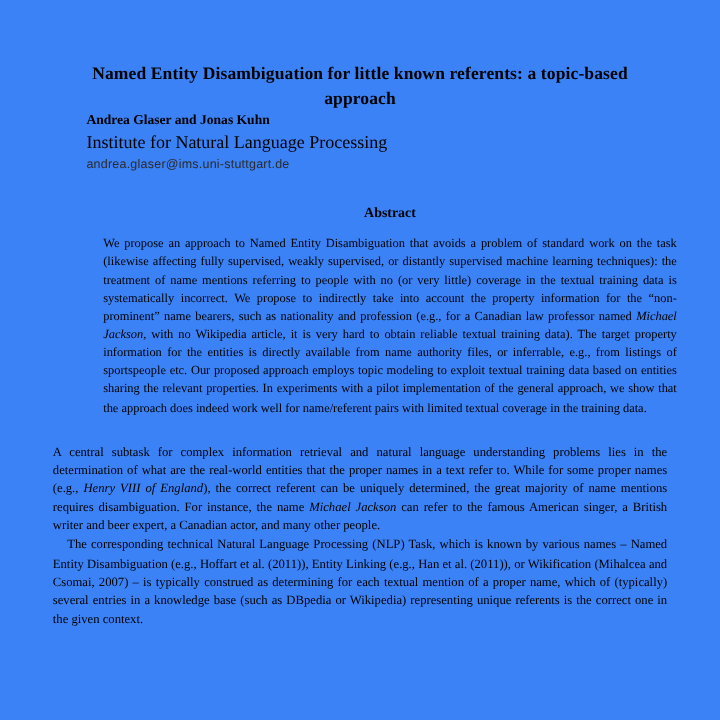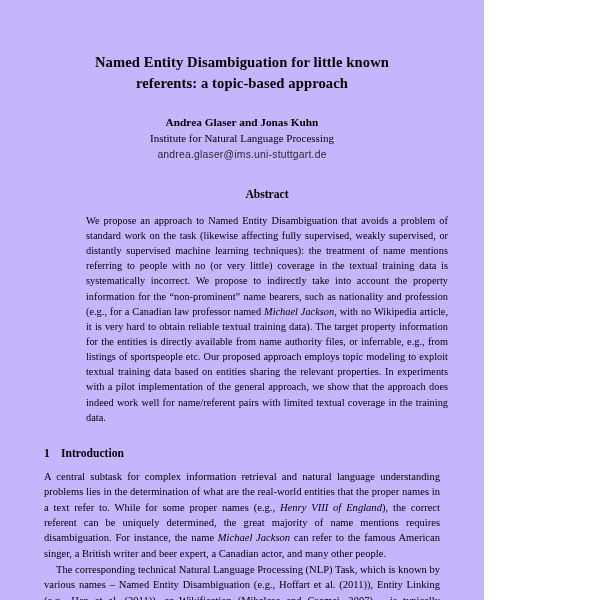--- a/index.html
+++ b/index.html
@@ -10,52 +10,50 @@
   body {
     width: 600px;
     height: 600px;
     overflow: hidden;
     font-family: "Liberation Serif", "DejaVu Serif", serif;
     color: #000000;
     -webkit-font-smoothing: antialiased;
   }
   .page {
     position: relative;
-    width: 484px;
+    width: 600px;
     height: 600px;
     box-sizing: border-box;
     padding: 0;
-    background: #c4b5fd;
+    background: #3b82f6;
   }
 
   
   .title-block {
     padding: 52px 72px 0 72px;
   }
   .paper-title {
     font-size: 14.6px;
     font-weight: bold;
     line-height: 1.42;
     text-align: center;
     letter-spacing: 0.1px;
     margin: 0;
   }
 
   
   .author-block {
-    margin-top: 22px;
-    text-align: center;
     line-height: 1.36;
   }
   .author-names {
     font-size: 11.3px;
     font-weight: bold;
   }
   .affiliation {
-    font-size: 11px;
+    font-size: 15px;
   }
   .email {
     font-family: Liberation Sans, sans-serif;
     font-size: 10.4px;
     letter-spacing: 0.2px;
     margin-top: 2px;
     color: #2b2b2b;
   }
 
   
@@ -121,21 +119,20 @@
       <div class="email">andrea.glaser@ims.uni-stuttgart.de</div>
     </div>
   </div>
 
   <div class="abstract-wrap">
     <div class="abstract-heading">Abstract</div>
     <p class="abstract-body"><span>We propose an approach to Named Entity Disambiguation that avoids a problem of standard work on the task (likewise affecting fully supervised, weakly supervised, or distantly supervised machine learning techniques): the treatment of name mentions referring to people with no (or very little) coverage in the textual training data is systematically incorrect. We propose to indirectly take into account the property information for the “non-prominent” name bearers, such as nationality and profession (e.g., for a Canadian law professor named </span><i>Michael Jackson</i><span>, with no Wikipedia article, it is very hard to obtain reliable textual training data). The target property information for the entities is directly available from name authority files, or inferrable, e.g., from listings of sportspeople etc. Our proposed approach employs topic modeling to exploit textual training data based on entities sharing the relevant properties. In experiments with a pilot implementation of the general approach, we show that the approach does indeed work well for name/referent pairs with limited textual coverage in the training data.</span></p>
   </div>
 
   <div class="body-wrap">
-    <h2 class="section-heading"><span class="section-num">1</span><span>Introduction</span></h2>
 
     <p class="para"><span>A central subtask for complex information retrieval and natural language understanding problems lies in the determination of what are the real-world entities that the proper names in a text refer to. While for some proper names (e.g., </span><i>Henry VIII of England</i><span>), the correct referent can be uniquely determined, the great majority of name mentions requires disambiguation. For instance, the name </span><i>Michael Jackson</i><span> can refer to the famous American singer, a British writer and beer expert, a Canadian actor, and many other people.</span></p>
 
     <p class="para"><span>The corresponding technical Natural Language Processing (NLP) Task, which is known by various names – Named Entity Disambiguation (e.g., Hoffart et al. (2011)), Entity Linking (e.g., Han et al. (2011)), or Wikification (Mihalcea and Csomai, 2007) – is typically construed as determining for each textual mention of a proper name, which of (typically) several entries in a knowledge base (such as DBpedia or Wikipedia) representing unique referents is the correct one in the given context.</span></p>
 
   </div>
 
 </div>
 
 </body></html>

